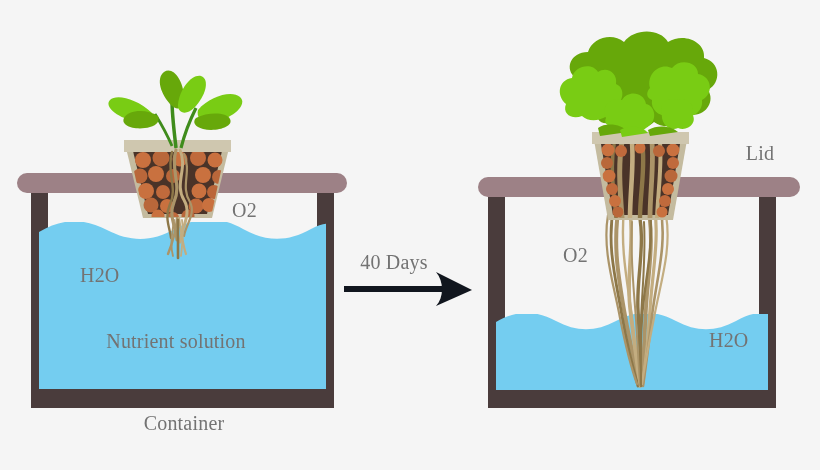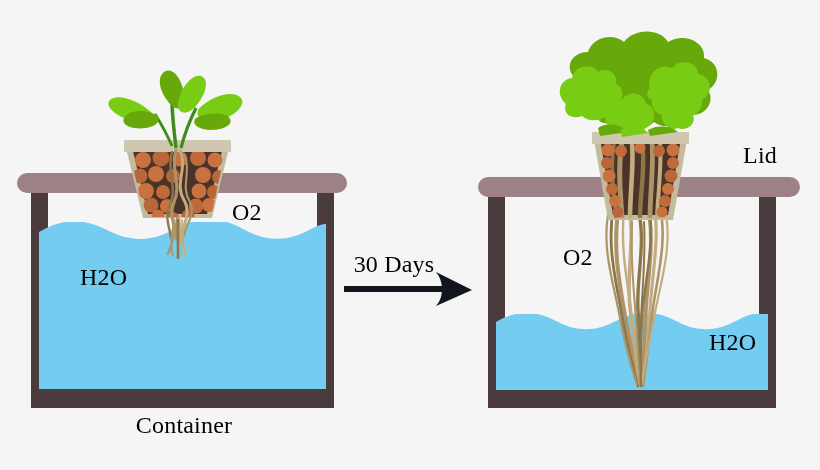--- a/index.html
+++ b/index.html
@@ -17,23 +17,23 @@
   }
   svg.layer {
     position: absolute;
     top: 0;
     left: 0;
     width: 820px;
     height: 470px;
   }
   .dlabel {
     position: absolute;
-    color: #000000;
+    color: #737373;
     font-family: "Liberation Serif", "DejaVu Serif", serif;
-    font-size: 24px;
+    font-size: 20px;
     line-height: 1;
     white-space: nowrap;
     letter-spacing: 0.2px;
   }
   .dlabel.center {
     transform: translateX(-50%);
   }
 </style>
 </head>
 <body>
@@ -236,24 +236,25 @@
       <path d="M598,128 C 606,122 622,124 628,132 L 600,136 Z" fill="#67a80a"></path>
       <path d="M648,130 C 658,124 672,126 678,132 L 650,136 Z" fill="#67a80a"></path>
       <path d="M620,130 C 630,124 642,126 648,133 L 622,137 Z" fill="#79cc14"></path>
     </g>
   </svg>
 
   <div class="dlabel" style="left:232px; top:200px;">O2</div>
 
   <div class="dlabel" style="left:80px; top:265px;">H2O</div>
 
+  <div class="dlabel center" style="left:176px; top:331px;">Nutrient solution</div>
 
   <div class="dlabel center" style="left:184px; top:413px;">Container</div>
 
-  <div class="dlabel center" style="left:394px; top:252px;">30 Days</div>
+  <div class="dlabel center" style="left:394px; top:252px;">40 Days</div>
 
   <div class="dlabel center" style="left:760px; top:143px;">Lid</div>
 
   <div class="dlabel" style="left:563px; top:245px;">O2</div>
 
   <div class="dlabel" style="left:709px; top:330px;">H2O</div>
 
 </div>
 
 </body></html>

